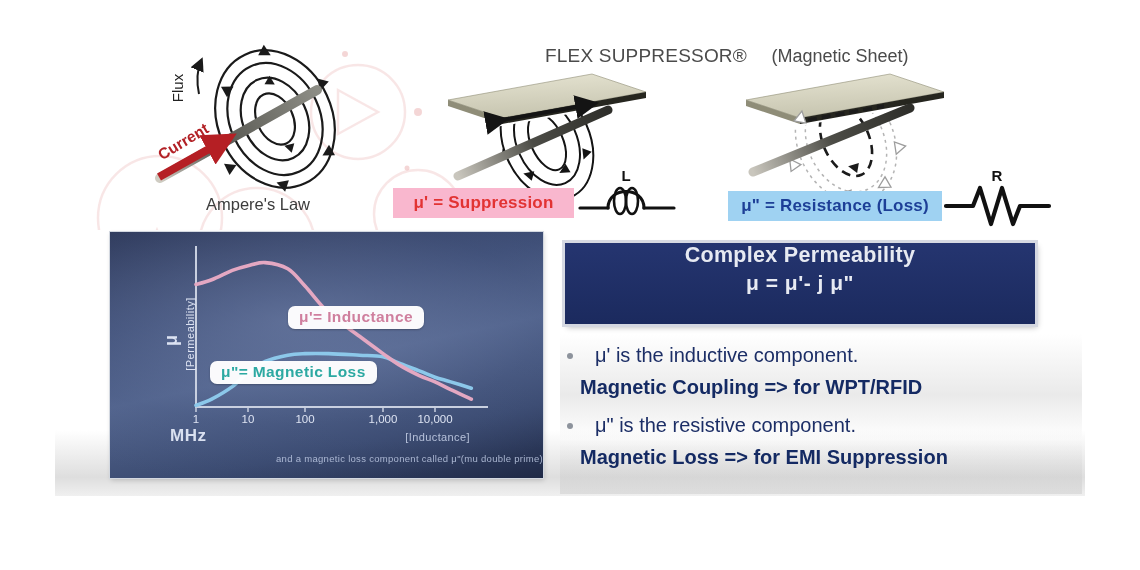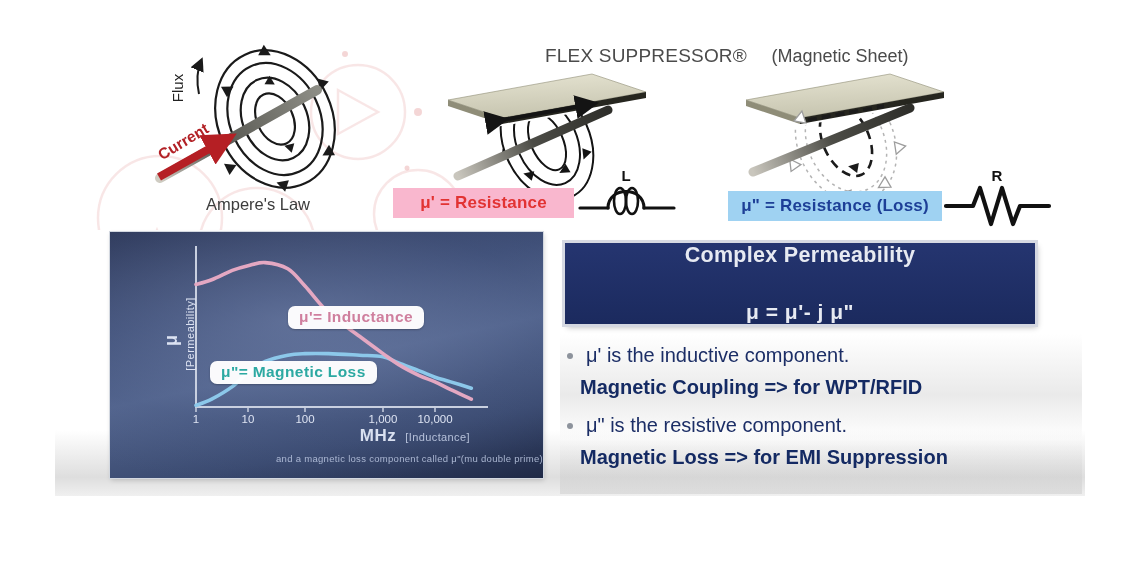--- a/index.html
+++ b/index.html
@@ -39,40 +39,40 @@
   .curve-label { position:absolute; background:rgba(255,255,255,0.97); border-radius:7px;
     padding:2px 11px 3px; font-size:15.5px; font-weight:bold; letter-spacing:.4px;
     white-space:nowrap; box-shadow:0 1px 2px rgba(0,0,0,.25); }
   #curve-label-inductance { left:178px; top:74px; }
   #curve-label-loss { left:100px; top:129px; }
   .ylab { position:absolute; transform:rotate(-90deg); transform-origin:center;
     white-space:nowrap; color:#dce2f2; }
   #ylab-mu { left:36px; top:98px; width:50px; text-align:center; font-size:18px; font-weight:bold; }
   #ylab-perm { left:25px; top:96px; width:110px; text-align:center; font-size:11px; letter-spacing:.5px; }
   #xlab-row { position:absolute; left:60px; top:194px; width:300px; display:flex;
-    justify-content:flex-end; align-items:baseline; gap:9px; }
+    justify-content:space-between; align-items:baseline; gap:9px; }
   #xlab-main { font-size:17px; font-weight:bold; color:#d9e0f0; letter-spacing:.5px; }
   #xlab-sub { font-size:11px; color:#b6c1da; letter-spacing:.4px; }
   #chart-caption { position:absolute; left:0; top:221px; width:100%; text-align:right;
     font-size:9.5px; color:rgba(190,202,228,0.85); letter-spacing:.3px; }
 
   
   #complex-box { left:565px; top:243px; width:470px; height:81px;
     background:linear-gradient(180deg,#253570 0%,#1b2a5e 100%);
     box-shadow:0 0 0 3px rgba(212,215,224,0.95), 2px 3px 6px rgba(0,0,0,0.30);
-    display:flex; flex-direction:column; align-items:center; justify-content:space-between; gap:3px; }
+    display:flex; flex-direction:column; align-items:center; justify-content:flex-start; gap:3px; }
   #complex-box .line1 { font-size:21.5px; font-weight:bold; color:#e7eaf2; letter-spacing:.3px; }
   #complex-box .line2 { font-size:21px; font-weight:bold; color:#e7eaf2; letter-spacing:.5px; }
 
   
   #bullet-list { left:567px; top:344px; width:518px; }
   .bullet-row { display:flex; gap:13px; }
   .bullet-dot { width:6px; height:6px; border-radius:50%; background:#8d939c;
     margin-top:9px; flex:none; }
-  .bullet-text { font-size:20px; color:#1c2e66; }
+  .bullet-text { font-size:20px; color:#1c2e66;margin-left:9px; }
   .bullet-emphasis { font-size:20px; font-weight:bold; color:#142a63; margin:9px 0 15px 13px; }
 
   text { font-family:"Liberation Sans", sans-serif; }
 </style>
 </head>
 <body>
 
 <div id="canvas">
 
   <div id="slide-bg" class="abs"></div>
@@ -218,21 +218,21 @@
     <g clip-path="url(#belowSheet2)" fill="none" stroke="#1b1b1b" stroke-width="2.6" stroke-dasharray="9 6">
       <ellipse cx="108" cy="78" rx="23" ry="38" transform="rotate(-24 108 78)"></ellipse>
     </g>
     <path d="M70 58 L146 44" stroke="#1b1b1b" stroke-width="3.5" fill="none" stroke-dasharray="9 5"></path>
     <polygon points="0,-5 10,0 0,5" transform="translate(120,106) rotate(190)" fill="#1b1b1b"></polygon>
 
     <line x1="15" y1="110" x2="172" y2="46" stroke="url(#rodGrad3)" stroke-width="9" stroke-linecap="round"></line>
   </svg>
 
   <div id="inductance-badge" class="abs badge">
-    <span>μ' = Resistance</span>
+    <span>μ' = Suppression</span>
   </div>
 
   <svg class="abs" style="left:577px;top:170px;" width="100" height="58" viewBox="0 0 100 58">
     <g fill="none" stroke="#111" stroke-width="3.2" stroke-linecap="round">
       <path d="M3 38 H31"></path>
         <path d="M67 38 H97"></path>
       <path d="M31 38 C31 16 67 16 67 38"></path>
     </g>
     <g fill="none" stroke="#111" stroke-width="2.6">
       <ellipse cx="43" cy="31" rx="6" ry="13"></ellipse>

